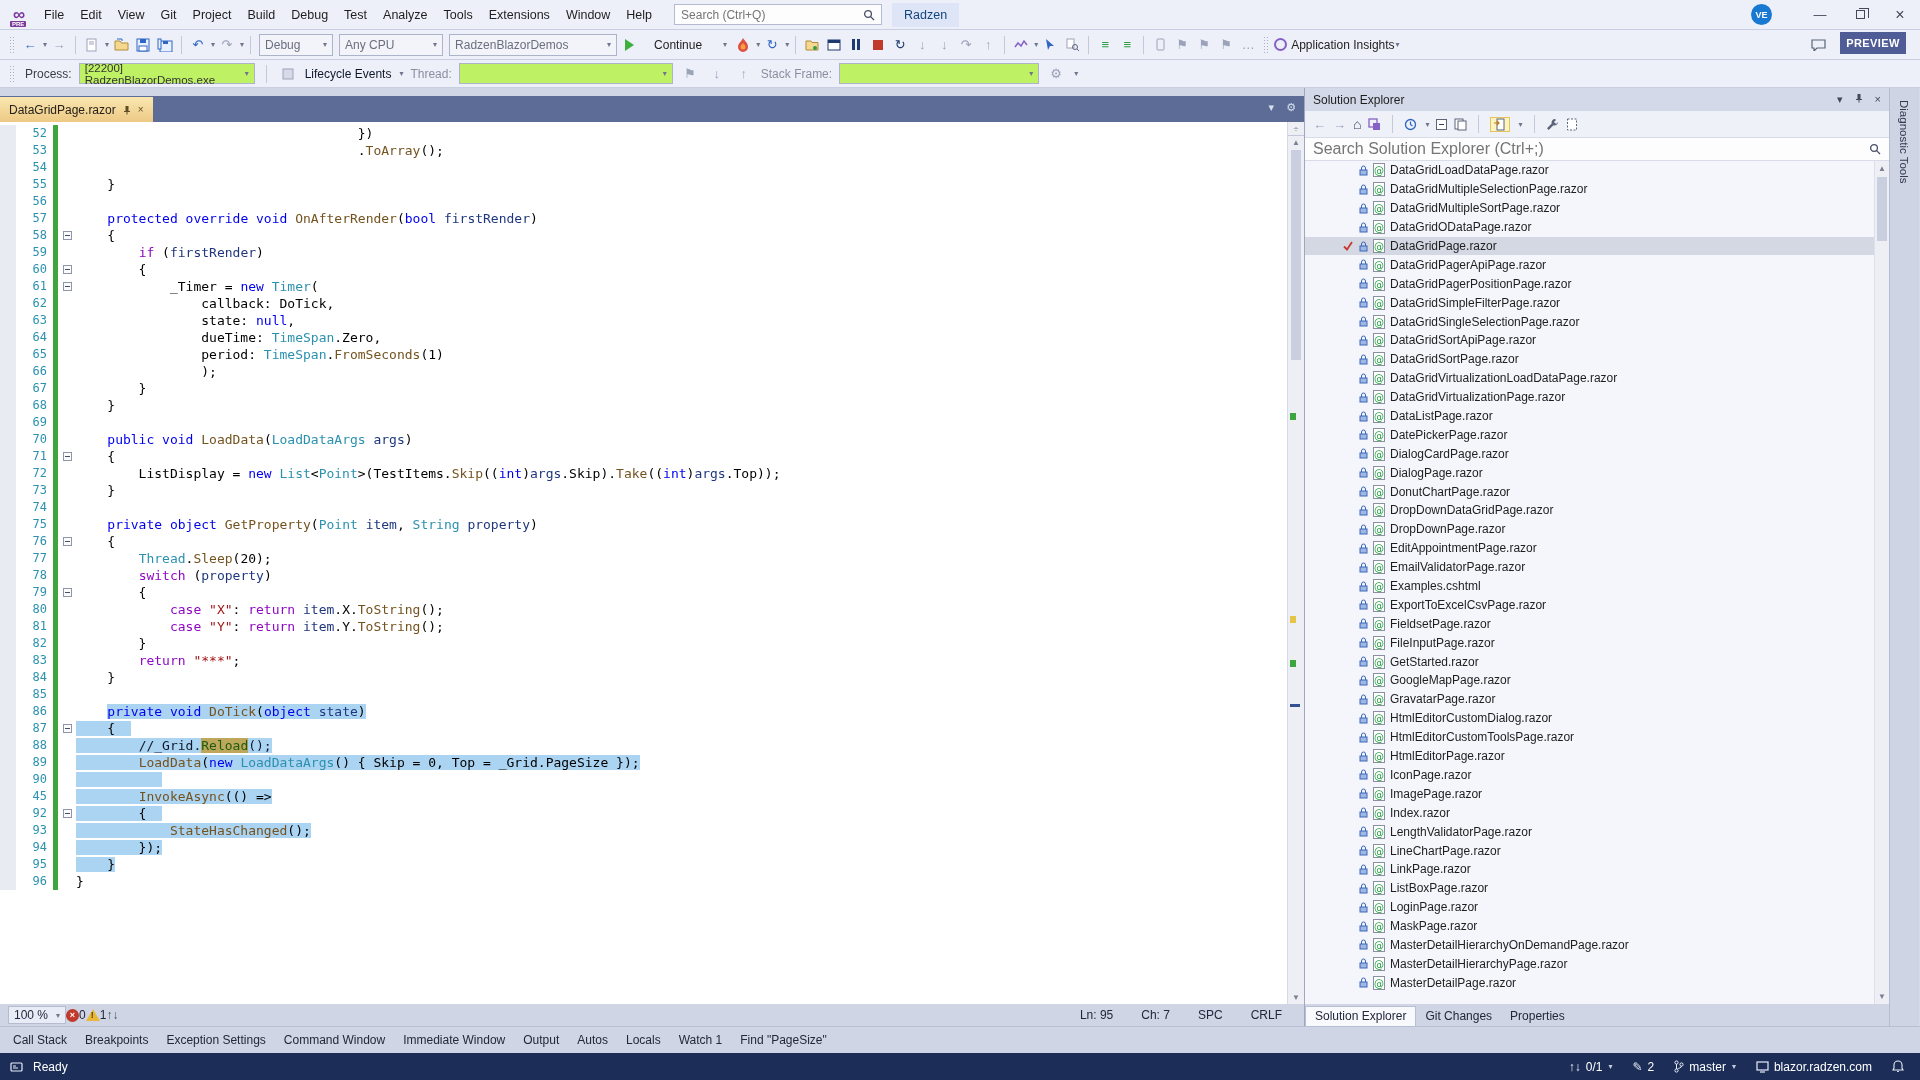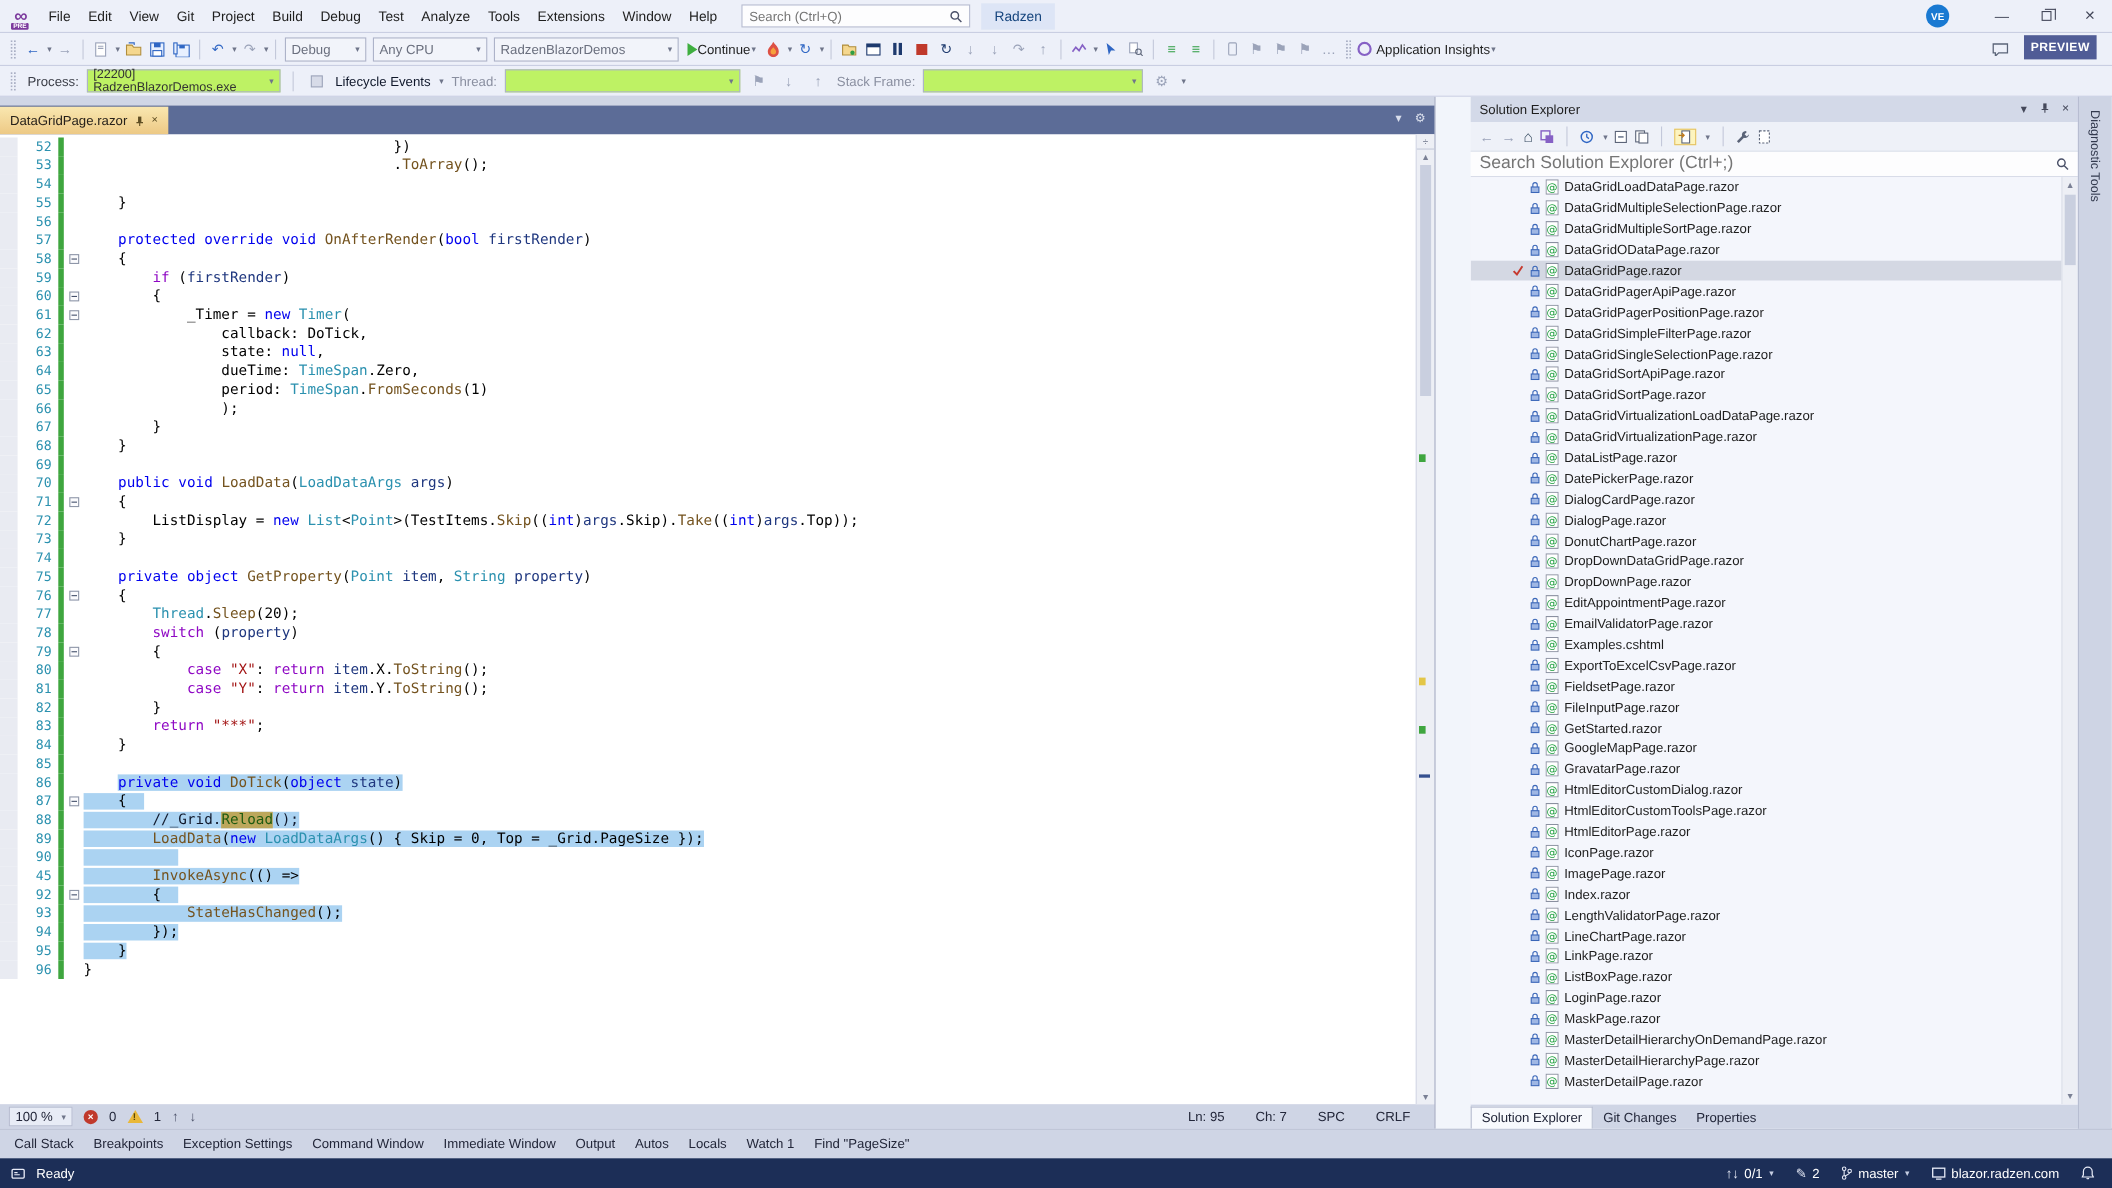--- a/index.html
+++ b/index.html
@@ -24,21 +24,21 @@
   
   .toolbar { height:30px; background:#EDF0F9; border-bottom:1px solid #C9CEE2; display:flex; align-items:center; padding:0 6px; gap:2px; }
   .grip { width:6px; height:18px; margin:0 3px; background-image:radial-gradient(#A9AFC4 1px, transparent 1px); background-size:3px 3px; }
   .tb-sep { width:1px; height:18px; background:#C3C8DA; margin:0 4px; }
   .tb-btn { height:22px; min-width:20px; padding:0 2px; display:flex; align-items:center; justify-content:center; font-size:13px; }
   .bi { color:#2F66C4; } .gi { color:#9BA3B9; } .di { color:#1E3A6E; } .gri { color:#2F9E44; }
   .caret { font-size:8px; color:#6F758A; margin-left:1px; }
   .dd { height:22px; border:1px solid #ADB3C9; background:#F2F4FA; color:#6A6F7E; font-size:12px; display:flex; align-items:center; padding:0 5px; margin:0 2px; }
   .dd .caret { margin-left:auto; }
   .dd.w-config{ width:74px; } .dd.w-cpu{ width:104px; } .dd.w-proj{ width:168px; }
-  .continue-btn { display:flex; align-items:center; height:22px; padding:0 4px; gap:0; }
+  .continue-btn { display:flex; align-items:center; height:22px; padding:0 4px; gap:20px; }
   .play-tri { width:0; height:0; border-left:9px solid #3EAE3F; border-top:6px solid transparent; border-bottom:6px solid transparent; }
   .pause-bars { display:flex; gap:2px; } .pause-bars i { width:3px; height:11px; background:#1E3A6E; }
   .stop-sq { width:10px; height:10px; background:#C0392B; }
   .ai-dot { width:13px; height:13px; border-radius:50%; border:2px solid #8661C5; margin-right:4px; }
   .preview-btn { width:66px; height:22px; background:#505C96; color:#fff; font-size:11px; font-weight:bold; letter-spacing:.4px; display:flex; align-items:center; justify-content:center; margin:0 8px 4px 10px; }
   .label-sm { font-size:12px; color:#3B3E48; }
   .dd-box { height:21px; border:1px solid #ADB3C9; background:#bef264; display:flex; align-items:center; padding:0 5px; color:#333; font-size:12px; }
 
   .debugbar { height:28px; background:#EDF0F9; border-bottom:1px solid #C9CEE2; display:flex; align-items:center; padding:0 6px; gap:7px; }
 
@@ -67,30 +67,30 @@
   .tk-hl{color:#1E5B10;background:#BCA75B}
 
   .v-scroll { width:17px; background:#EDEFF5; border-left:1px solid #D5D9E6; position:relative; flex:none; }
   .v-scroll .split { position:absolute; top:0; left:0; right:0; height:14px; border-bottom:1px solid #C4C9DA; color:#6F758A; font-size:9px; text-align:center; line-height:14px; }
   .v-scroll .up { position:absolute; top:16px; left:0; right:0; text-align:center; font-size:8px; color:#7A8095; }
   .v-scroll .down { position:absolute; bottom:2px; left:0; right:0; text-align:center; font-size:8px; color:#7A8095; }
   .v-scroll .thumb { position:absolute; top:28px; left:3px; width:10px; height:210px; background:#C9CFDF; }
   .mark { position:absolute; left:2px; width:6px; height:7px; }
   .mark.g { background:#3FA63F; } .mark.y { background:#E3C647; } .mark.b { background:#35508F; width:10px; height:3px; }
 
-  .editor-status { height:22px; background:#CFD5E5; display:flex; align-items:center; font-size:12px; color:#23273A; padding:0 8px; gap:10px; }
+  .editor-status { height:22px; background:#CFD5E5; display:flex; align-items:center; font-size:12px; color:#23273A; padding:0 8px; }
   .zoom-dd { display:flex; align-items:center; gap:4px; background:#E8ECF6; border:1px solid #B6BCD0; height:18px; padding:0 5px; width:58px; }
   .err-badge { width:13px; height:13px; border-radius:50%; background:#C0392B; color:#fff; font-size:9px; display:flex; align-items:center; justify-content:center; font-weight:bold; }
   .warn-badge { width:0; height:0; border-left:7px solid transparent; border-right:7px solid transparent; border-bottom:12px solid #E9B839; position:relative; }
   .warn-badge::after { content:"!"; position:absolute; left:-2px; top:1px; font-size:9px; color:#5B4500; font-weight:bold; }
   .es-right { margin-left:auto; display:flex; gap:28px; padding-right:14px; }
 
   
   .right-col { width:616px; display:flex; flex:none; }
-  .se-panel { width:585px; border-left:1px solid #9FA6BE; display:flex; flex-direction:column; background:#F2F5FB;padding-left:32px; }
+  .se-panel { width:585px; border-left:1px solid #9FA6BE; display:flex; flex-direction:column; background:#F2F5FB; }
   .se-title { height:23px; background:#D3D9E8; display:flex; align-items:center; padding:0 8px; font-size:12px; }
   .se-title .ticons { margin-left:auto; display:flex; gap:12px; color:#44485A; font-size:11px; }
   .se-toolbar { height:27px; display:flex; align-items:center; gap:7px; padding:0 8px; background:#EEF1F8; border-bottom:1px solid #D8DCE8; font-size:13px; }
   .se-toolbar .hl-toggle { border:1px solid #E5C365; background:#FDF4BF; padding:0 2px; display:flex; align-items:center; }
   .boxminus { width:11px; height:11px; border:1px solid #5B6websites478; border:1px solid #5B6478; position:relative; background:#fff; }
   .boxminus::after { content:""; position:absolute; left:2px; right:2px; top:4px; height:1px; background:#31405E; }
   .se-search { height:23px; display:flex; align-items:center; background:#FDFDFE; border-bottom:1px solid #D8DCE8; padding:0 8px; }
   .se-search input { flex:1; border:none; outline:none; font-size:16px; color:#767B8A; background:transparent; font-family:"Liberation Sans",sans-serif; }
   .se-list { flex:1; overflow:hidden; position:relative; background:#F4F6FC; }
   .file-row { height:18.9px; display:flex; align-items:center; padding-left:36px; gap:5px; font-size:12px; }

